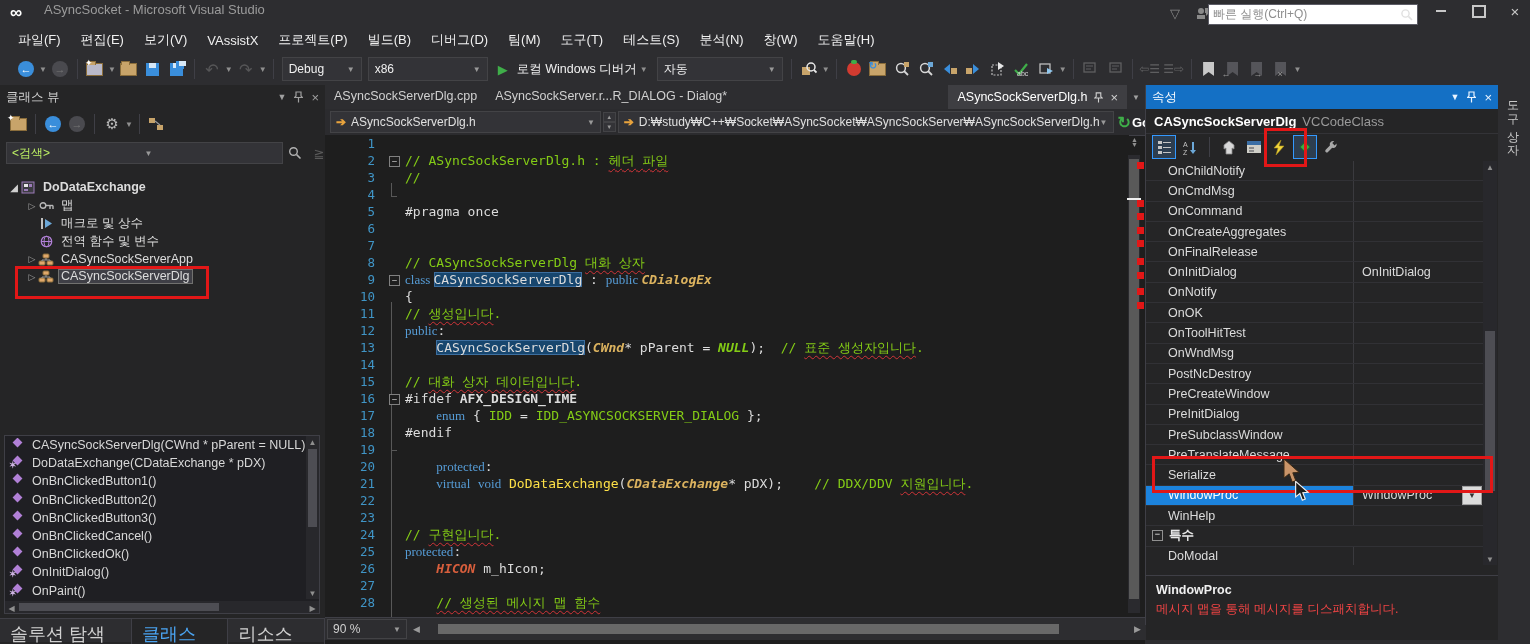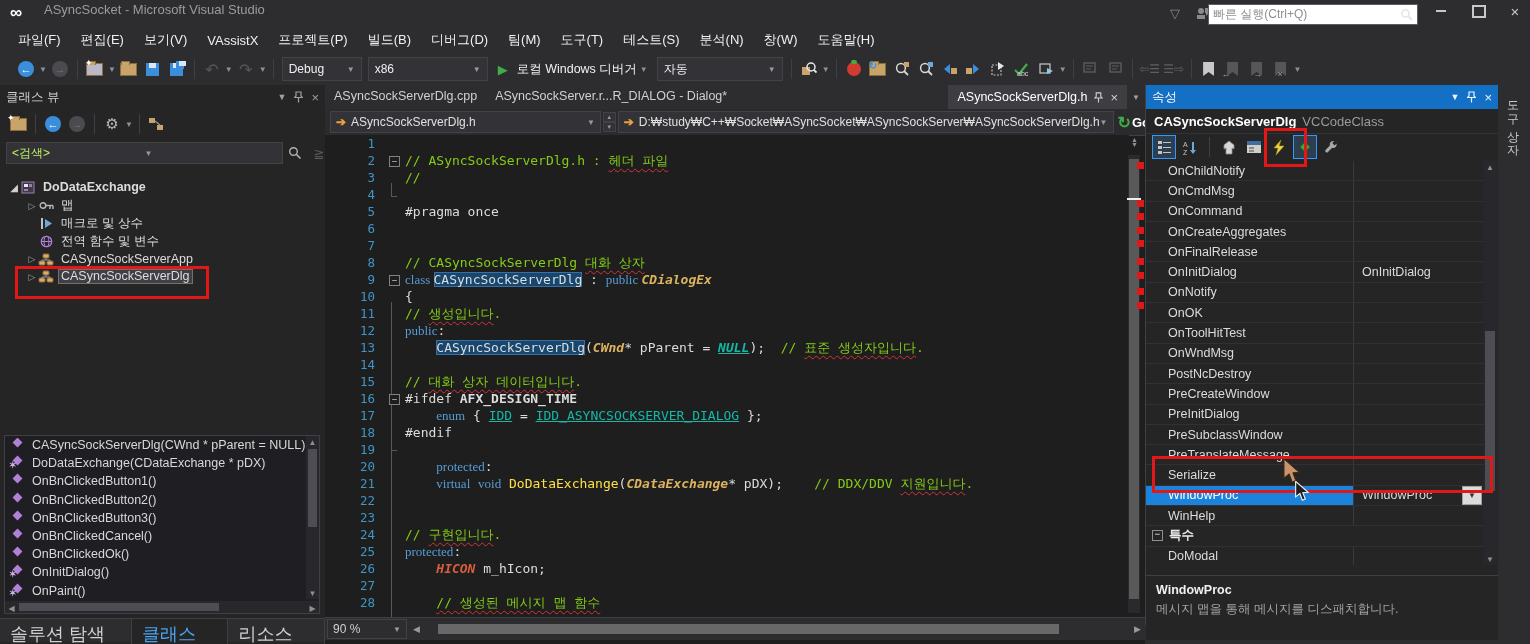--- a/index.html
+++ b/index.html
@@ -81,21 +81,21 @@
   #ecode-inner{position:relative;width:100%;height:100%;font-family:"DejaVu Sans Mono","Liberation Mono",monospace;font-size:13px;}
   .cline{display:flex;height:17px;line-height:17px;}
   .lnum{width:50px;text-align:right;padding-right:12px;color:#4095c6;flex:none;font-size:12.5px;}
   .lfold{width:18px;flex:none;position:relative;}
   .foldbox{position:absolute;left:2px;top:3.5px;width:9px;height:9px;border:1px solid #808080;background:#1e1e1e;
            color:#c0c0c0;font-size:9px;line-height:8px;text-align:center;}
   .ctext{white-space:pre;}
   .seg{white-space:pre;}
   .cm{color:#84cc16;text-align:center;} .kw{color:#569cd6;font-family:Liberation Serif, serif;} .tx{color:#dcdcdc;}
   .cl{color:#dcb35f;font-style:italic;font-weight:bold;}
-  .mac{color:#14b8a6;text-decoration:underline;} .it{font-style:italic;font-weight:bold;}
+  .mac{color:#84cc16;} .it{font-style:italic;font-weight:bold;}
   .meth{color:#fde047;} .typ{color:#d75e3c;font-style:italic;font-weight:bold;}
   .b{font-weight:bold;}
   .hl{background:#17466e;box-shadow:inset 0 0 0 1px #3c6e9f;}
   .sq{text-decoration-line:underline;text-decoration-style:wavy;text-decoration-color:#d13438;
       text-decoration-thickness:1px;text-underline-offset:3px;}
   .scopeline{position:absolute;width:5px;border-left:1px solid #585858;}
   .scopeline.tick{border-bottom:1px solid #585858;}
   #evscroll{left:802px;top:52px;width:15px;height:480px;position:absolute;}
   #evs-grip{position:absolute;left:1px;top:0;width:13px;height:14px;color:#8f8f8f;font-size:7px;line-height:5px;text-align:center;}
   #evs-track{position:absolute;left:1px;top:18px;width:12px;height:458px;background:#2a2a2e;}
@@ -120,21 +120,21 @@
   .prow{height:19.3px;display:flex;align-items:center;border-bottom:1px solid #313135;font-size:12.5px;}
   .prow .lab{width:185px;padding-left:22px;color:#dcdcdc;height:100%;display:flex;align-items:center;border-right:1px solid #3a3a3e;}
   .prow .val{flex:1;padding-left:8px;color:#dcdcdc;height:100%;display:flex;align-items:center;}
   .prow.selrow .lab{background:#1c83dd;color:#fff;}
   .prow.cat .lab{width:100%;border-right:none;padding-left:6px;font-weight:bold;color:#e8e8e8;}
   .catbox{display:inline-block;width:9px;height:9px;border:1px solid #909090;font-size:9px;line-height:7px;text-align:center;color:#c0c0c0;margin-right:6px;background:#252526;}
   .vcombo{margin-left:auto;width:18px;height:17px;background:#dcdcdc;color:#333;font-size:8px;display:flex;align-items:center;justify-content:center;margin-right:1px;border:1px solid #a0a0a0;}
   #prop-vsb{left:337px;top:76px;width:14px;height:404px;background:#28282c;position:absolute;}
   #prop-desc{left:0;top:490px;width:100%;height:50px;background:#252526;border-top:1px solid #3f3f46;padding:7px 10px;}
   #prop-desc .dt{font-weight:bold;color:#f0f0f0;font-size:12.5px;}
-  #prop-desc .dd{color:#a3a3a3;font-size:12.5px;margin-top:4px;}
+  #prop-desc .dd{color:#ef4444;font-size:12.5px;margin-top:4px;}
   
   #right-strip{left:1498px;top:85px;width:32px;height:559px;background:#2d2d30;}
   #toolbox-tab{left:6px;top:8px;writing-mode:vertical-rl;color:#c8c8c8;font-size:12px;letter-spacing:1px;}
   
   .redbox{position:absolute;border:3px solid #e21717;z-index:50;pointer-events:none;}
   .cursor{position:absolute;z-index:60;}
   
   .fold-tan{width:15px;height:11px;background:#c8a46a;border:1px solid #8a6d3b;position:relative;}
   .fold-tan:before{content:"";position:absolute;left:0;top:-3px;width:7px;height:3px;background:#c8a46a;border:1px solid #8a6d3b;border-bottom:none;}
   .save-blue{width:13px;height:13px;background:#3a8edb;position:relative;}

